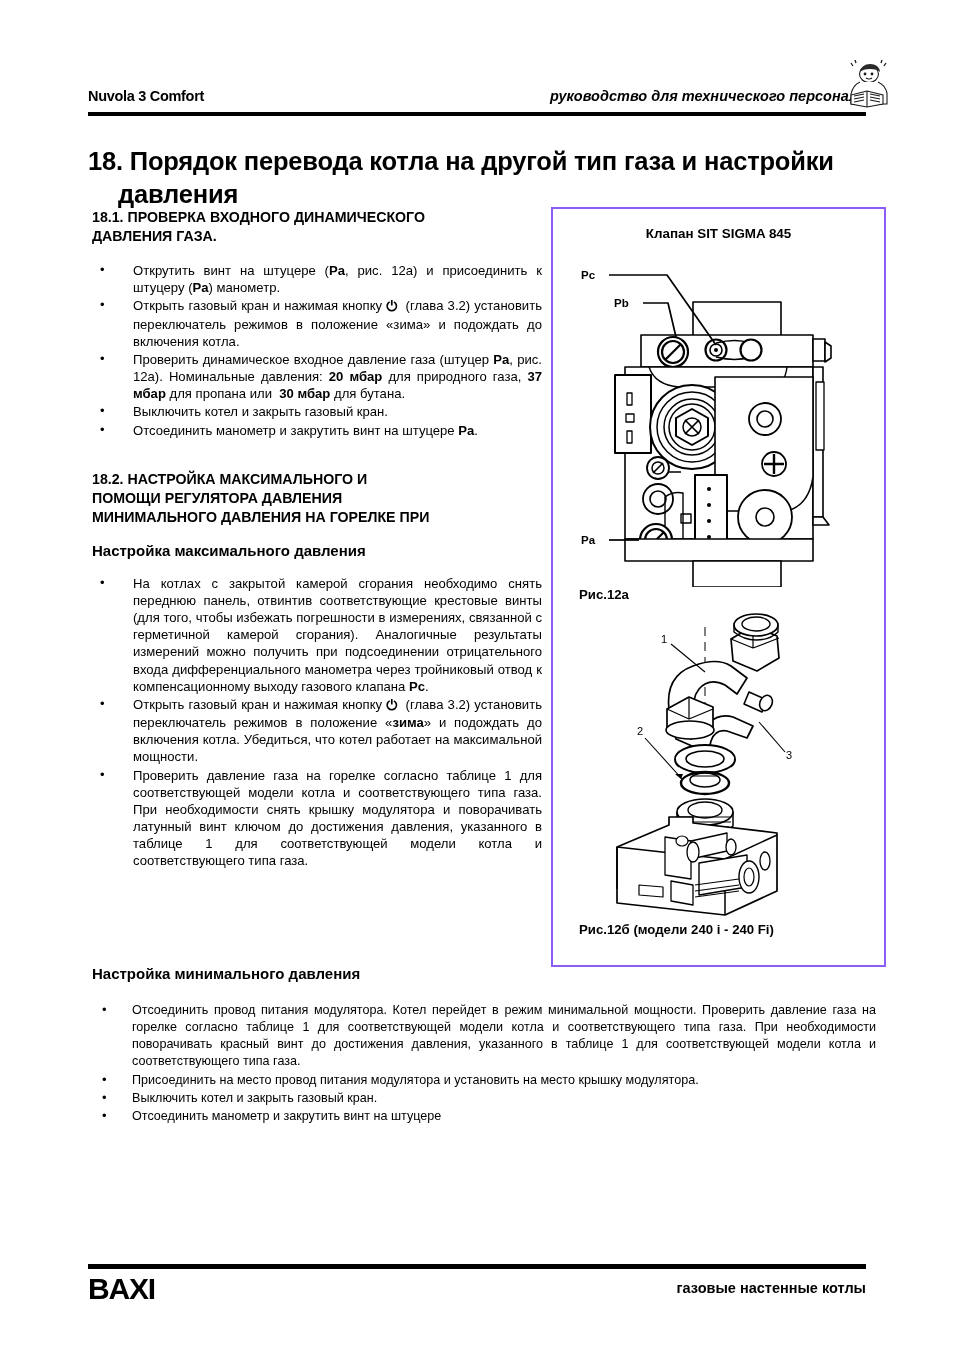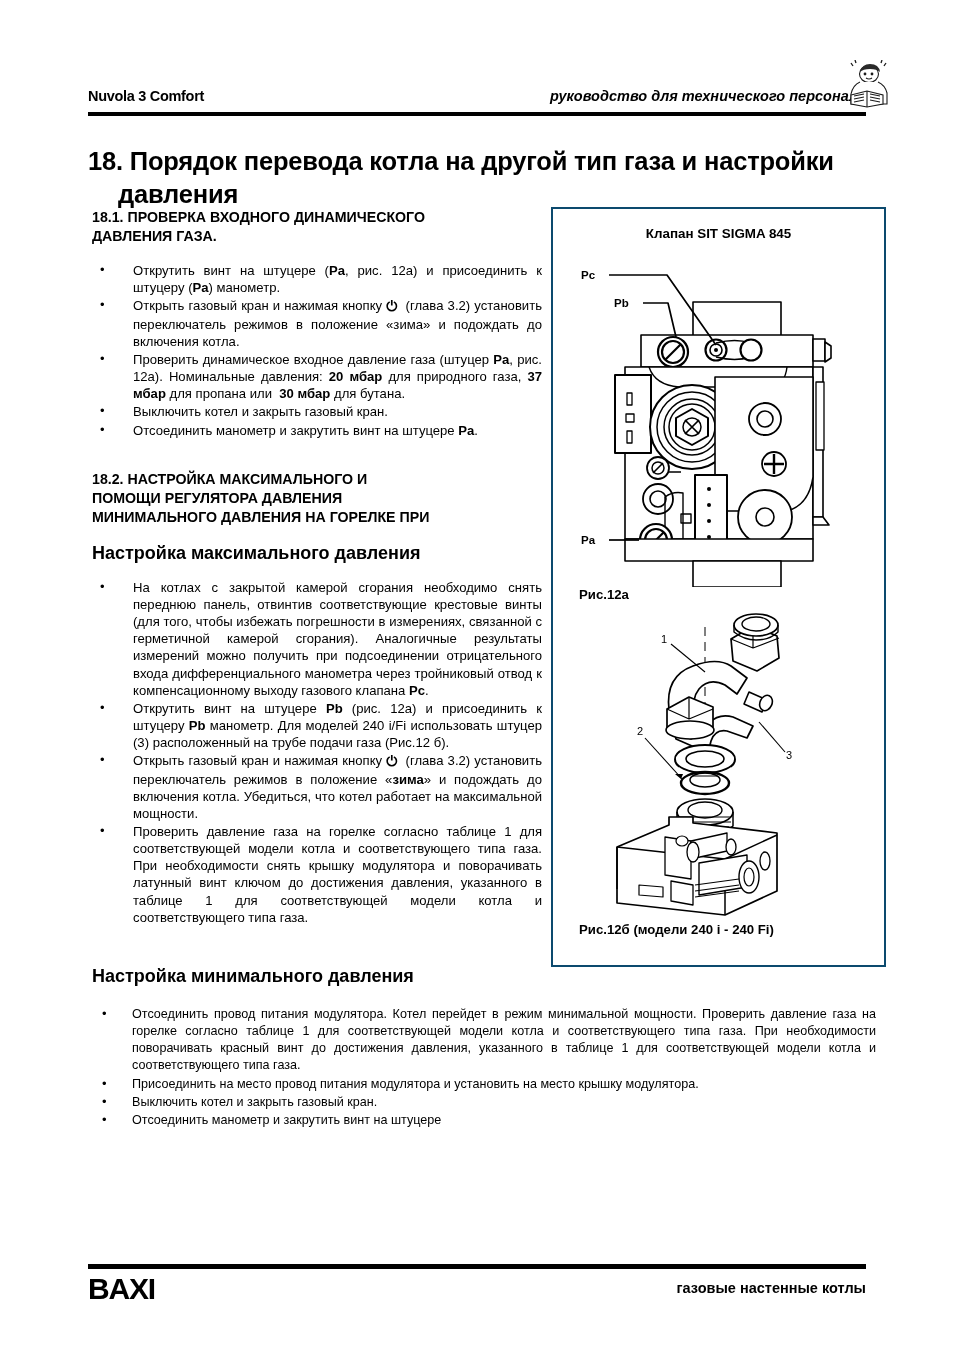--- a/index.html
+++ b/index.html
@@ -70,21 +70,21 @@
     left: 92px; top: 208px;
     width: 450px;
   }
   .h2 {
     font-size: 14.2px;
     font-weight: bold;
     line-height: 1.34;
     margin: 0 0 2px 0;
   }
   .h3 {
-    font-size: 18px;
+    font-size: 15px;
     font-weight: bold;
     line-height: 1.34;
     margin: 0;
   }
   ul.bl {
     list-style: none;
     margin: 0; padding: 0;
   }
   ul.bl > li {
     position: relative;
@@ -124,21 +124,21 @@
     line-height: 1.36;
     padding-left: 40px;
   }
   #bottom-sec ul.bl > li:before { left: 10px; }
 
   
   #fig-panel {
     position: absolute;
     left: 551px; top: 207px;
     width: 335px; height: 760px;
-    border: 2px solid #0c4a6e;
+    border: 2px solid #8b5cf6;
     background: #fff;
   }
   #fig-title {
     position: absolute;
     left: 0; top: 17px;
     width: 100%;
     text-align: center;
     font-size: 13.4px;
     font-weight: bold;
   }
@@ -276,21 +276,20 @@
     </div>
 
     <div class="gap-c"></div>
 
     <div class="h3">Настройка максимального давления</div>
 
     <div class="gap-d"></div>
 
     <ul class="bl">
       <li>На котлах с закрытой камерой сгорания необходимо снять переднюю панель, отвинтив соответствующие крестовые винты (для того, чтобы избежать погрешности в измерениях, связанной с герметичной камерой сгорания). Аналогичные результаты измерений можно получить при подсоединении отрицательного входа дифференциального манометра через тройниковый отвод к компенсационному выходу газового клапана <b>Pc</b>.</li>
-      <li>Открутить винт на штуцере <b>Pb</b> (рис. 12а) и присоединить к штуцеру <b>Pb</b> манометр. Для моделей 240 i/Fi использовать штуцер (3) расположенный на трубе подачи газа (Рис.12 б).</li>
       <li>Открыть газовый кран и нажимая кнопку <span class="pw">⏻</span>&nbsp;&nbsp;(глава 3.2) установить переключатель режимов в положение «<b>зима</b>» и подождать до включения котла. Убедиться, что котел работает на максимальной мощности.</li>
       <li>Проверить давление газа на горелке согласно таблице 1 для соответствующей модели котла и соответствующего типа газа. При необходимости снять крышку модулятора и поворачивать латунный винт ключом до достижения давления, указанного в таблице 1 для соответствующей модели котла и соответствующего типа газа.</li>
     </ul>
   </div>
 
   <div id="bottom-sec">
     <div class="h3">Настройка минимального давления</div>
     <div style="height:18px"></div>
     <ul class="bl">
       <li>Отсоединить провод питания модулятора. Котел перейдет в режим минимальной мощности. Проверить давление газа на горелке согласно таблице 1 для соответствующей модели котла и соответствующего типа газа. При необходимости поворачивать красный винт до достижения давления, указанного в таблице 1 для соответствующей модели котла и соответствующего типа газа.</li>

